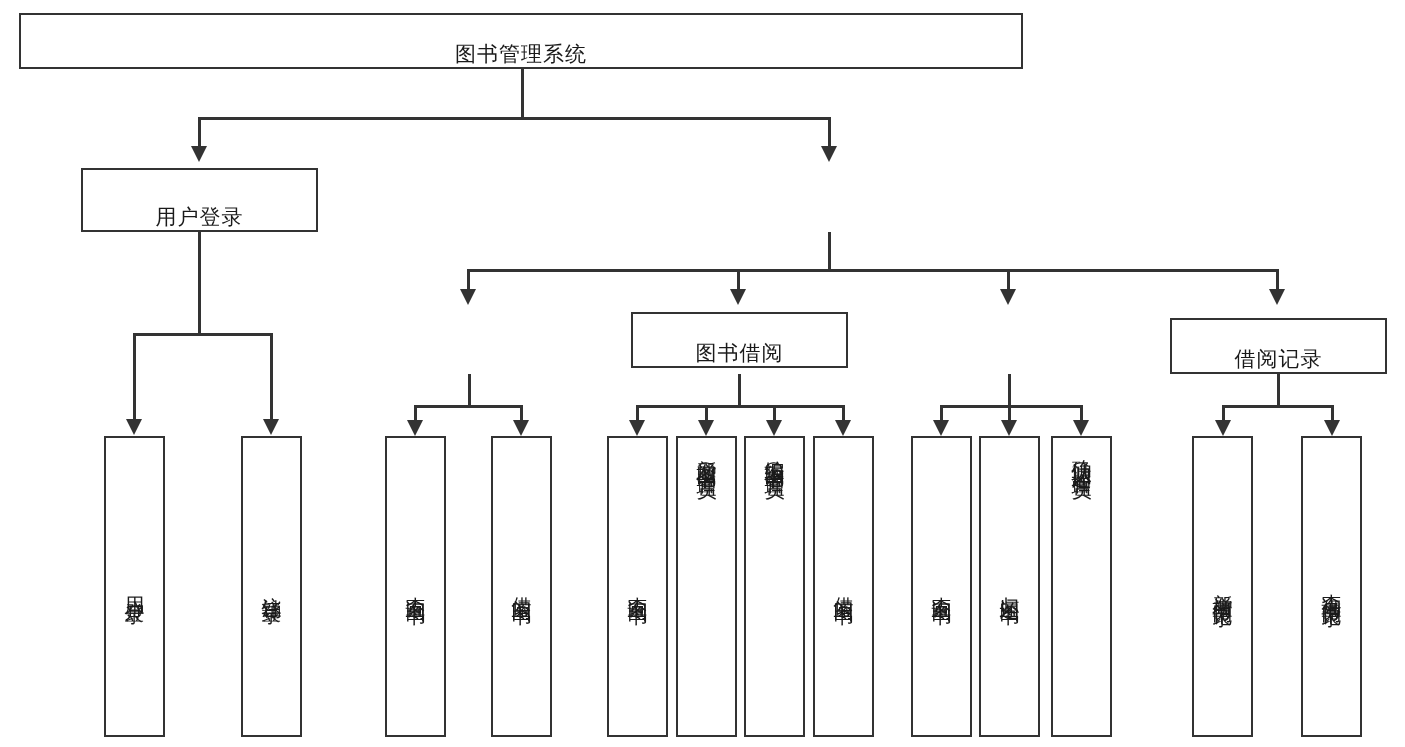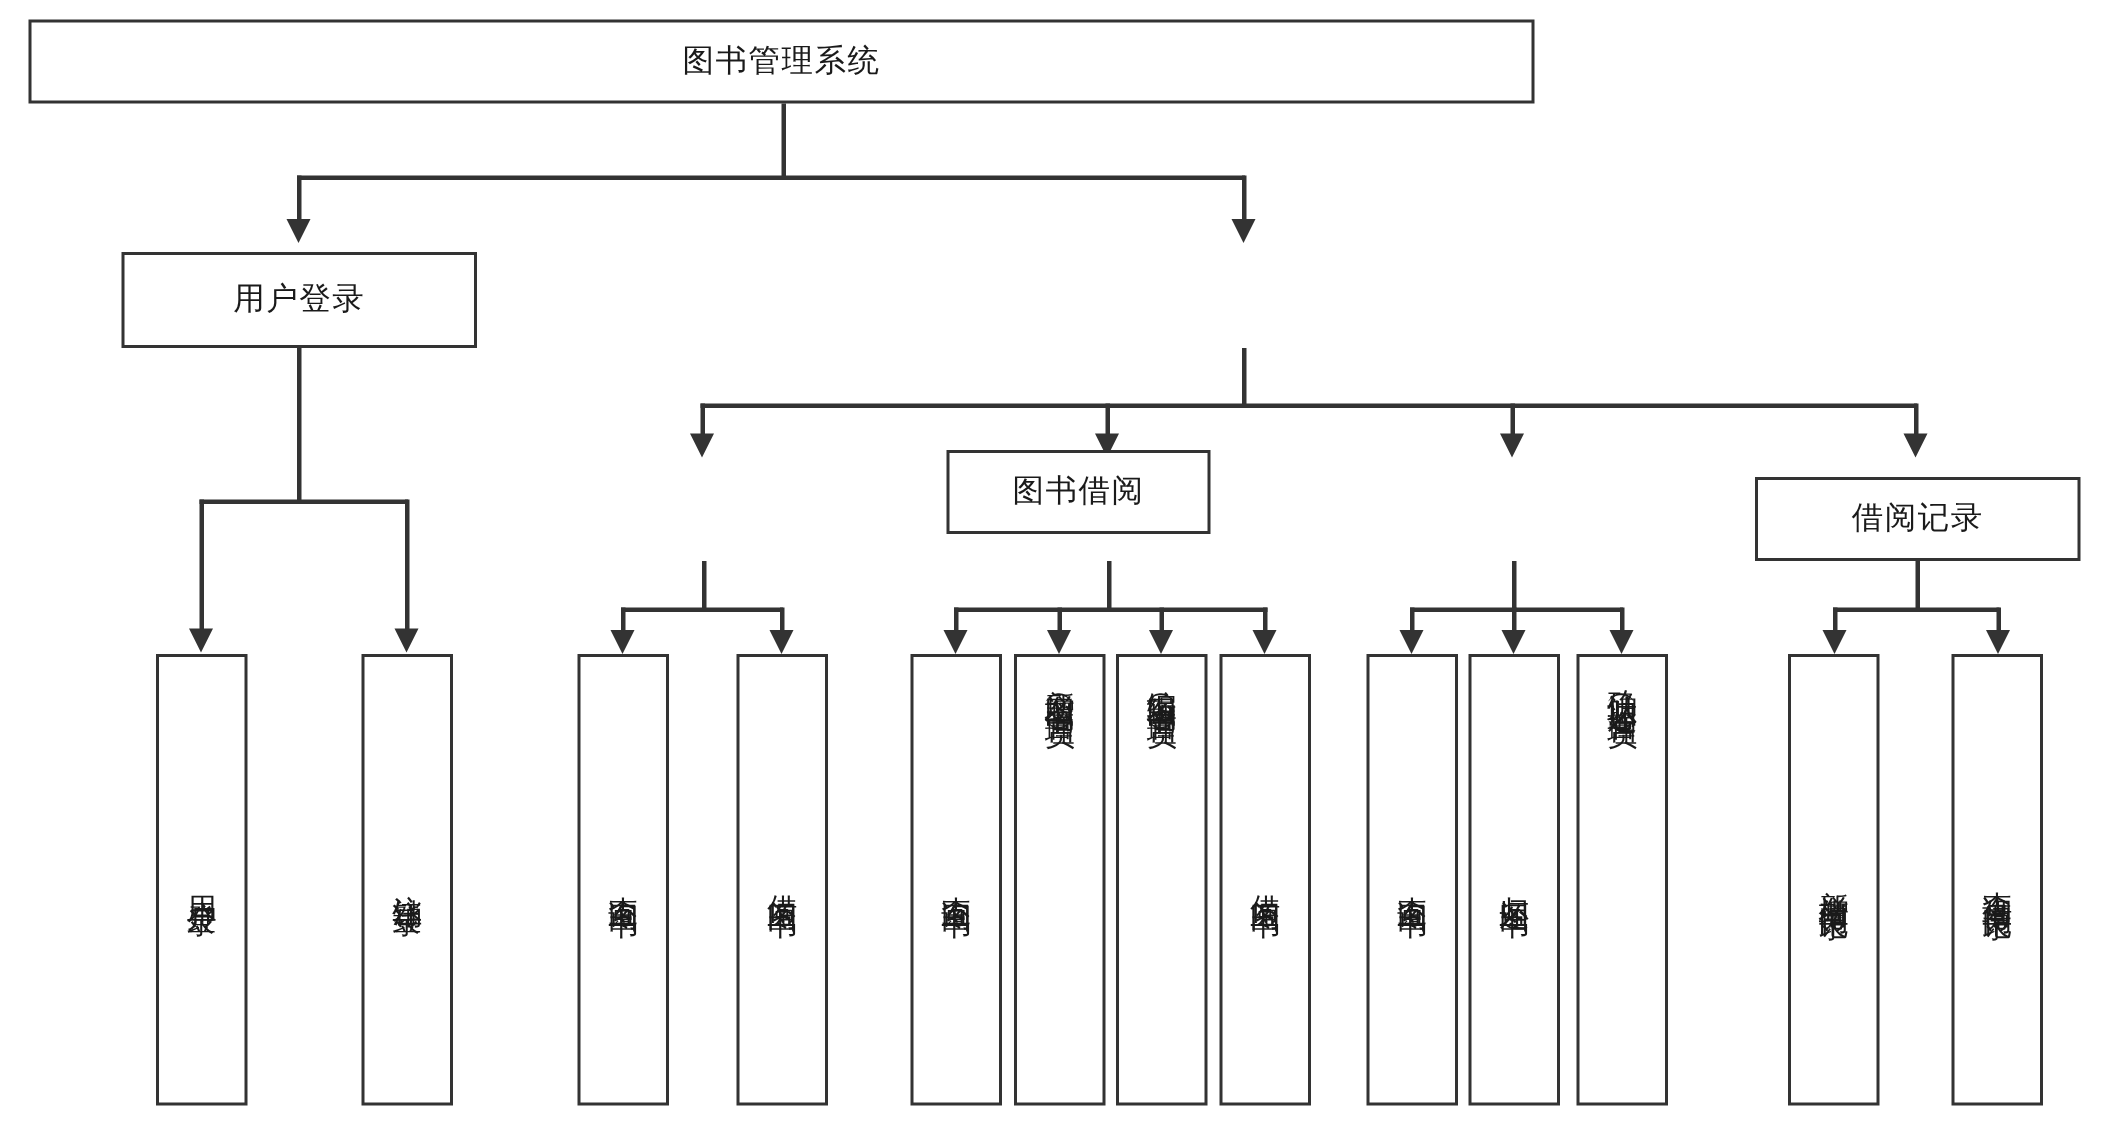--- a/index.html
+++ b/index.html
@@ -15,21 +15,21 @@
     background:#ffffff;
     overflow:hidden;
   }
   
   .node{
     position:absolute;
     box-sizing:border-box;
     background:#ffffff;
     border:2.5px solid #333333;
     display:flex;
-    align-items:center;
+    align-items:flex-end;
     justify-content:center;
     color:#1a1a1a;
   }
   .node.horiz .label{
     writing-mode:horizontal-tb;
     font-size:21px;
     letter-spacing:1px;
     line-height:1.2;
     white-space:nowrap;
   }
@@ -109,21 +109,21 @@
   <div class="ln v" style="left:467px;top:269px;height:22px;"></div>
   <div class="ln v" style="left:737px;top:269px;height:22px;"></div>
   <div class="ln v" style="left:1007px;top:269px;height:22px;"></div>
   <div class="ln v" style="left:1276px;top:269px;height:22px;"></div>
   <div class="arrow" style="left:460px;top:289px;"></div>
   <div class="arrow" style="left:730px;top:289px;"></div>
   <div class="arrow" style="left:1000px;top:289px;"></div>
   <div class="arrow" style="left:1269px;top:289px;"></div>
 
 
-  <div class="node horiz" style="left:631px;top:300px;width:176px;height:56px;font-family:Liberation Serif, serif;">
+  <div class="node horiz" style="left:631px;top:312px;width:217px;height:56px;font-family:Liberation Serif, serif;">
     <span class="label">图书借阅</span>
   </div>
 
 
   <div class="node horiz" style="left:1170px;top:318px;width:217px;height:56px;">
     <span class="label">借阅记录</span>
   </div>
 
   <div class="ln v" style="left:468px;top:374px;height:33px;"></div>
   <div class="ln h" style="left:414px;top:405px;width:108px;"></div>

